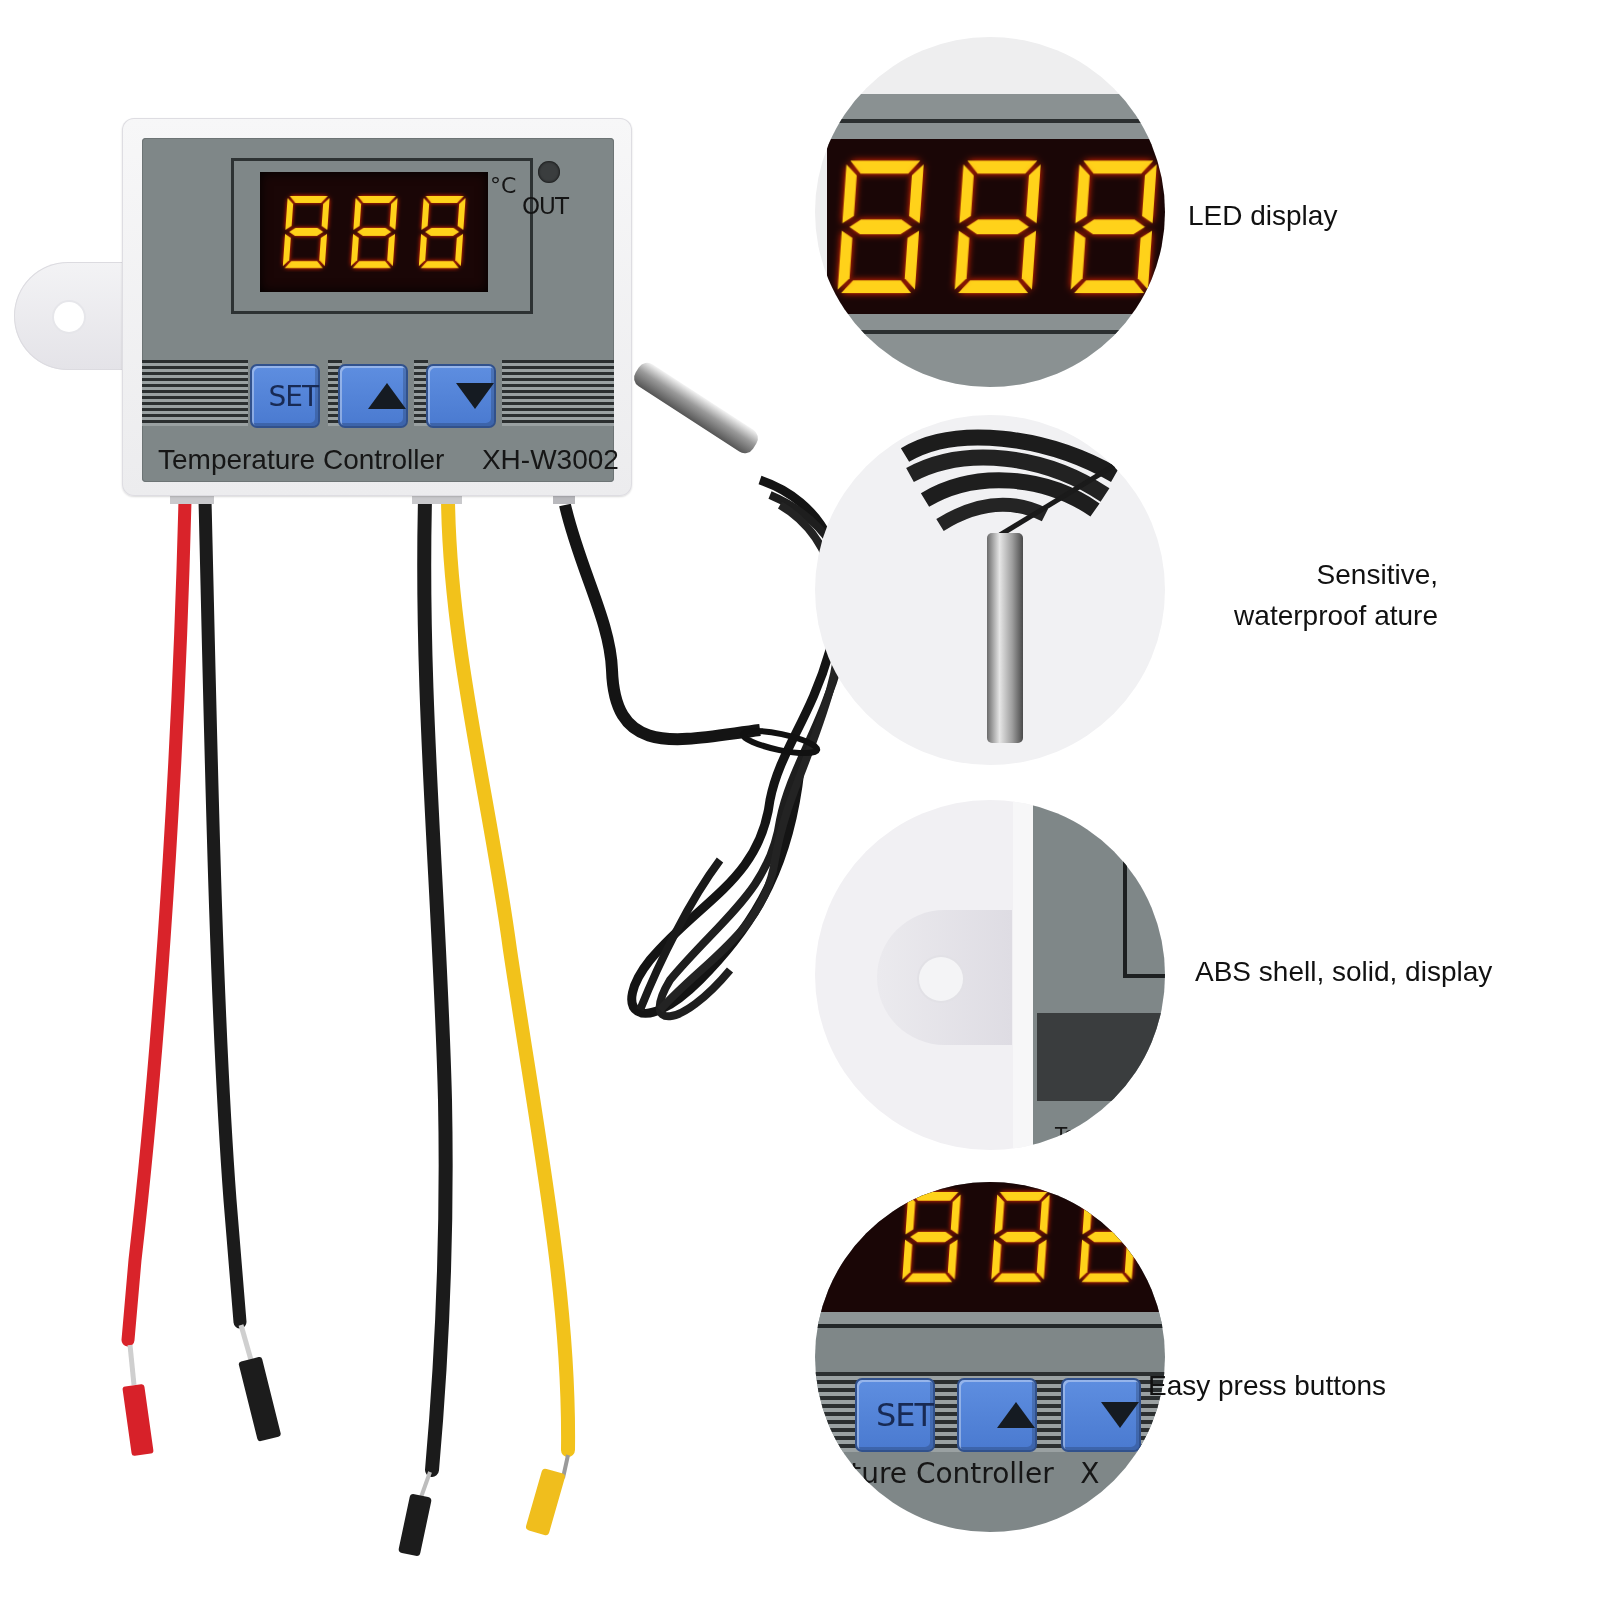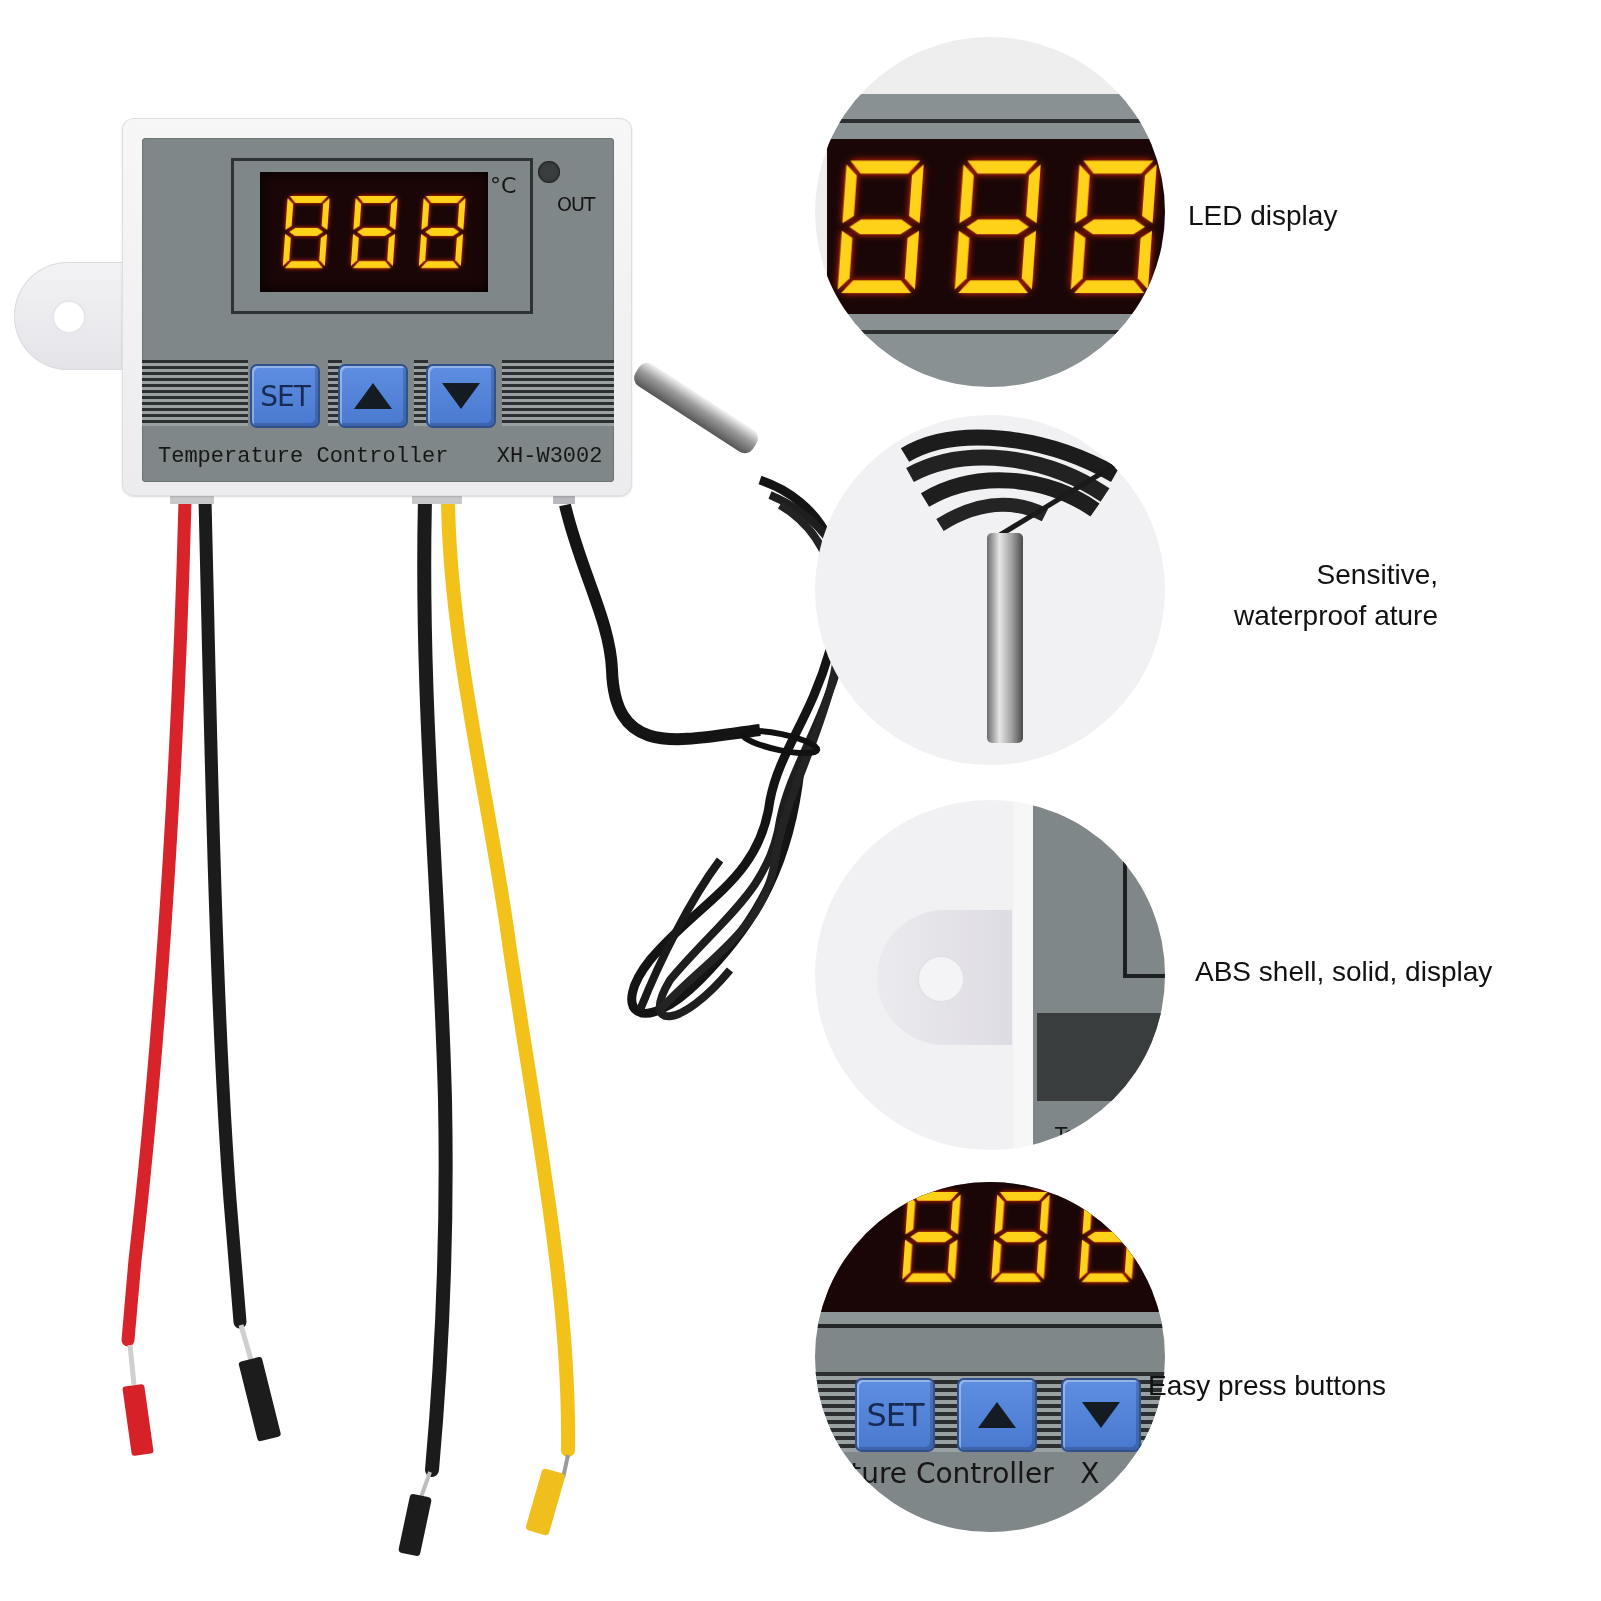--- a/index.html
+++ b/index.html
@@ -21,35 +21,35 @@
   .win-frame { position:absolute; left:89px; top:20px; width:296px; height:150px;
                border:3px solid #2d3233; }
   .display { position:absolute; left:118px; top:34px; width:228px; height:120px;
              background:#1a0606; box-shadow:inset 0 0 12px #000; }
   .digits { position:absolute; left:0; top:0; width:100%; height:100%;
             display:flex; align-items:center; justify-content:center; gap:10px; }
   .celsius { position:absolute; left:348px; top:35px; font-size:22px; color:#151515;
              font-family:"DejaVu Sans", sans-serif; }
   .out-led { position:absolute; left:396px; top:23px; width:22px; height:22px;
              border-radius:50%; background:#3a3d3e; box-shadow:inset 0 0 3px #000; }
-  .out-label { position:absolute; left:380px; top:55px; font-size:19px; color:#141414;
-               font-family:"DejaVu Sans", sans-serif; letter-spacing:-1px;margin-left:35px; }
+  .out-label { position:absolute; left:380px; top:55px; font-size:23px; color:#141414;
+               font-family:"DejaVu Sans", sans-serif; letter-spacing:-1px; }
   .stripes { position:absolute; top:222px; height:66px;
              background:repeating-linear-gradient(180deg,#2b2f30 0 3px,#9aa1a2 3px 6px); }
   .btn { position:absolute; top:226px; width:66px; height:60px; border-radius:7px;
          background:linear-gradient(180deg,#5e8ee0,#4a7ad0); border:2px solid #31518c;
          box-shadow:inset 2px 2px 0 rgba(255,255,255,.35), inset -3px -3px 0 rgba(0,0,0,.18);
-         display:flex; align-items:center; justify-content:center; }
+         display:flex; align-items:center; justify-content:flex-end; }
   .btn .set-text { color:#182a54; font-size:28px; font-family:"DejaVu Sans", sans-serif; letter-spacing:-1px; }
   .tri-up { width:0; height:0; border-left:19px solid transparent; border-right:19px solid transparent;
             border-bottom:26px solid #151b22; }
   .tri-down { width:0; height:0; border-left:19px solid transparent; border-right:19px solid transparent;
               border-top:26px solid #151b22; }
-  .model-line { position:absolute; left:16px; top:306px; width:450px; font-size:22px; color:#161616;
-                font-family:Liberation Mono, monospace; white-space:nowrap; }
+  .model-line { position:absolute; left:16px; top:306px; width:450px; font-size:28px; color:#161616;
+                font-family:Liberation Sans, sans-serif; white-space:nowrap; }
   .model-line span { display:inline-block; }
 
   
   svg.wires { position:absolute; left:0; top:0; width:1601px; height:1601px; pointer-events:none; }
 
   
   .circle { position:absolute; width:350px; height:350px; border-radius:50%; overflow:hidden;
             background:#f1f1f3; }
   .caption { position:absolute; font-size:28px; color:#111; font-family:"Liberation Sans", sans-serif;
              line-height:1.45; }

